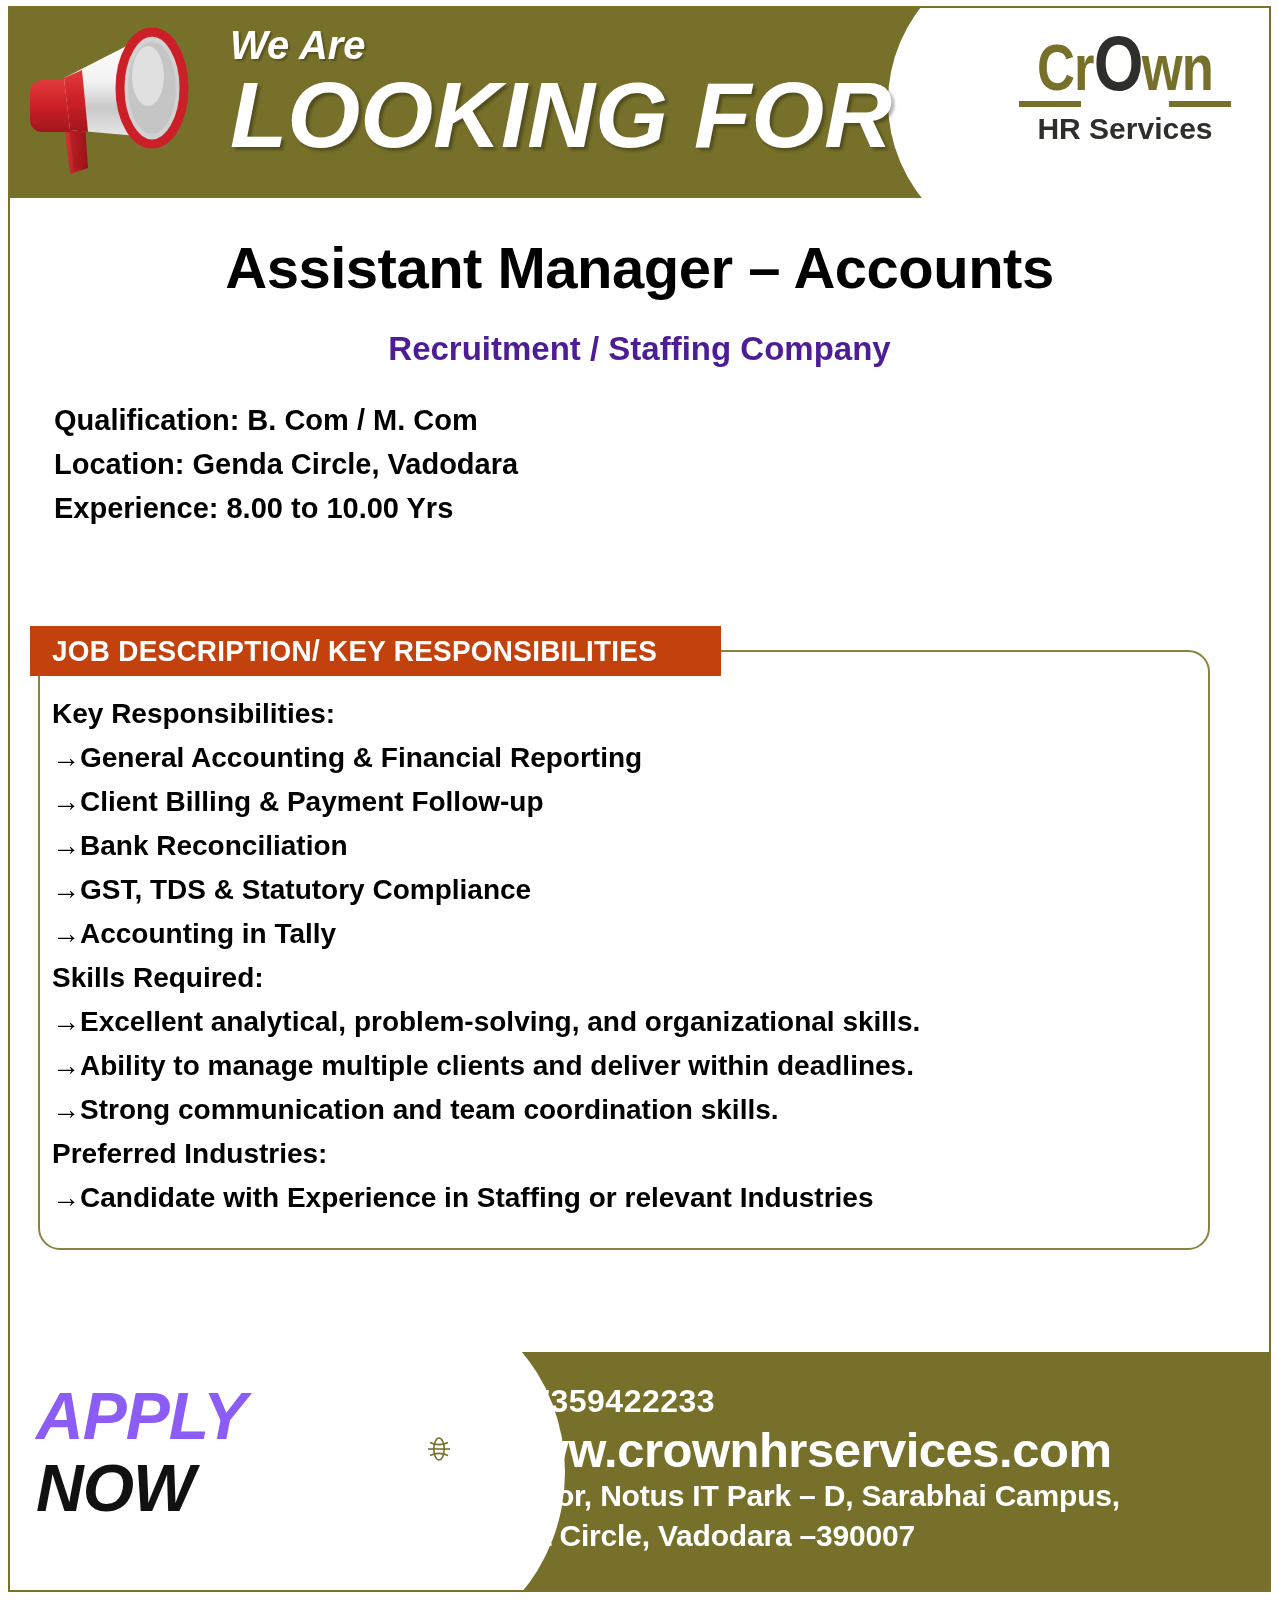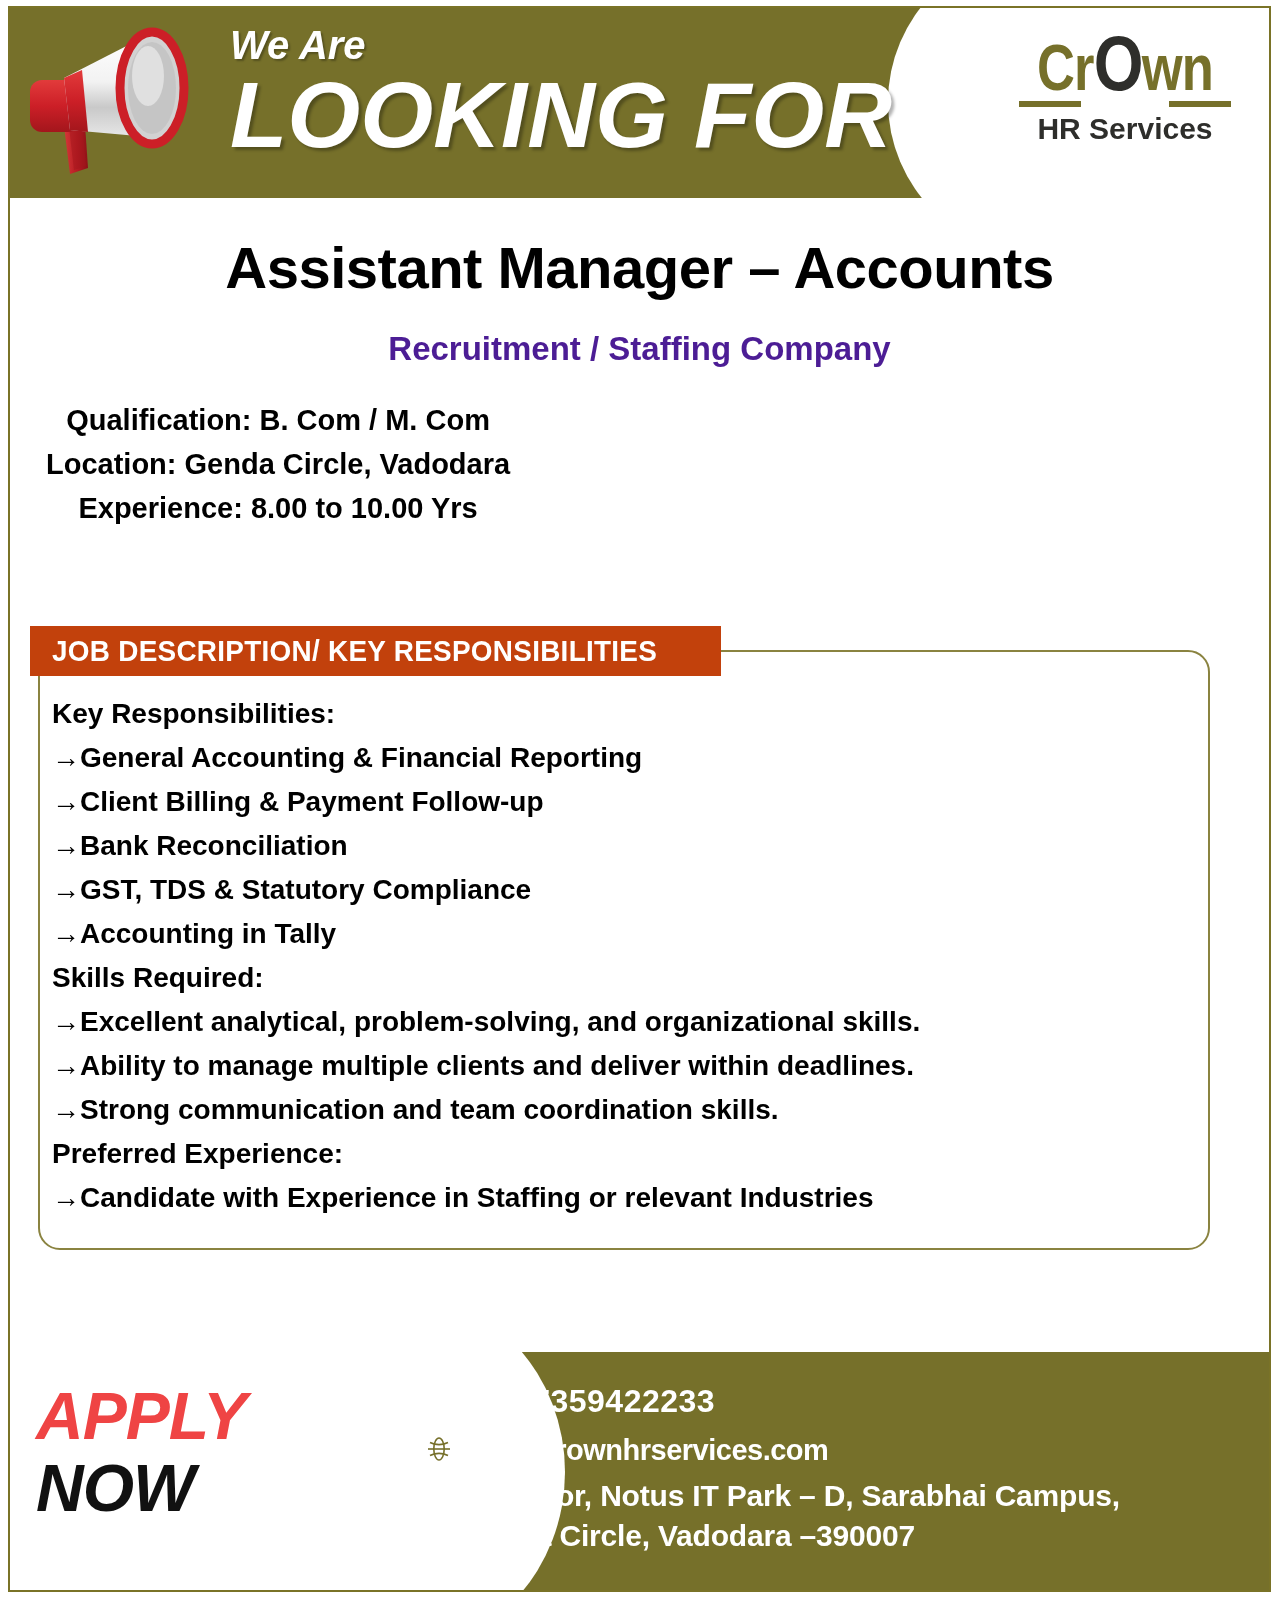--- a/index.html
+++ b/index.html
@@ -159,24 +159,23 @@
     top: 330px;
     width: 1279px;
     text-align: center;
     font-weight: bold;
     font-size: 33px;
     color: #4c1d95;
     z-index: 5;
   }
   .meta {
     position: absolute;
-    left: 46px;
+    left: 54px;
     top: 398px;
     z-index: 5;
-    text-align: center;
   }
   .meta-line {
     font-weight: bold;
     font-size: 29px;
     color: #000000;
     line-height: 44px;
     white-space: pre;
   }
 
   
@@ -259,21 +258,21 @@
     position: absolute;
     left: 26px;
     top: 28px;
     z-index: 14;
     font-style: italic;
     font-weight: bold;
     font-size: 66px;
     line-height: 72px;
     letter-spacing: -1px;
   }
-  .apply { color: #ef4444; text-align: center; }
+  .apply { color: #8b5cf6; text-align: center; }
   .now { color: #111111; }
 
   .contact {
     position: absolute;
     left: 415px;
     top: 26px;
     z-index: 14;
     color: #ffffff;
   }
   .contact-row {
@@ -282,23 +281,24 @@
     gap: 14px;
   }
   .contact-phone {
     font-weight: bold;
     font-size: 32px;
     line-height: 46px;
     letter-spacing: 0.5px;
   }
   .contact-web {
     font-weight: bold;
-    font-size: 29px;
+    font-size: 49px;
     line-height: 52px;
     letter-spacing: -0.5px;
+    margin-left: 26px;
   }
   .addr {
     font-weight: bold;
     font-size: 30px;
     line-height: 40px;
     margin-left: 34px;
     letter-spacing: -0.2px;
   }
   .ico { width: 28px; height: 32px; flex: 0 0 28px; }
   .ico svg { display: block; }
@@ -382,21 +382,21 @@
     <div class="jd-item heading">Key Responsibilities:</div>
     <div class="jd-item">→General Accounting &amp; Financial Reporting</div>
     <div class="jd-item">→Client Billing &amp; Payment Follow-up</div>
     <div class="jd-item">→Bank Reconciliation</div>
     <div class="jd-item">→GST, TDS &amp; Statutory Compliance</div>
     <div class="jd-item">→Accounting in Tally</div>
     <div class="jd-item heading">Skills Required:</div>
     <div class="jd-item">→Excellent analytical, problem-solving, and organizational skills.</div>
     <div class="jd-item">→Ability to manage multiple clients and deliver within deadlines.</div>
     <div class="jd-item">→Strong communication and team coordination skills.</div>
-    <div class="jd-item heading">Preferred Experience:</div>
+    <div class="jd-item heading">Preferred Industries:</div>
     <div class="jd-item">→Candidate with Experience in Staffing or relevant Industries</div>
   </div>
 
   <div class="footer">
     <div class="footer-band"></div>
     <div class="footer-curve"></div>
 
     <div class="apply-now">
       <div class="apply">APPLY</div>
       <div class="now">NOW</div>

